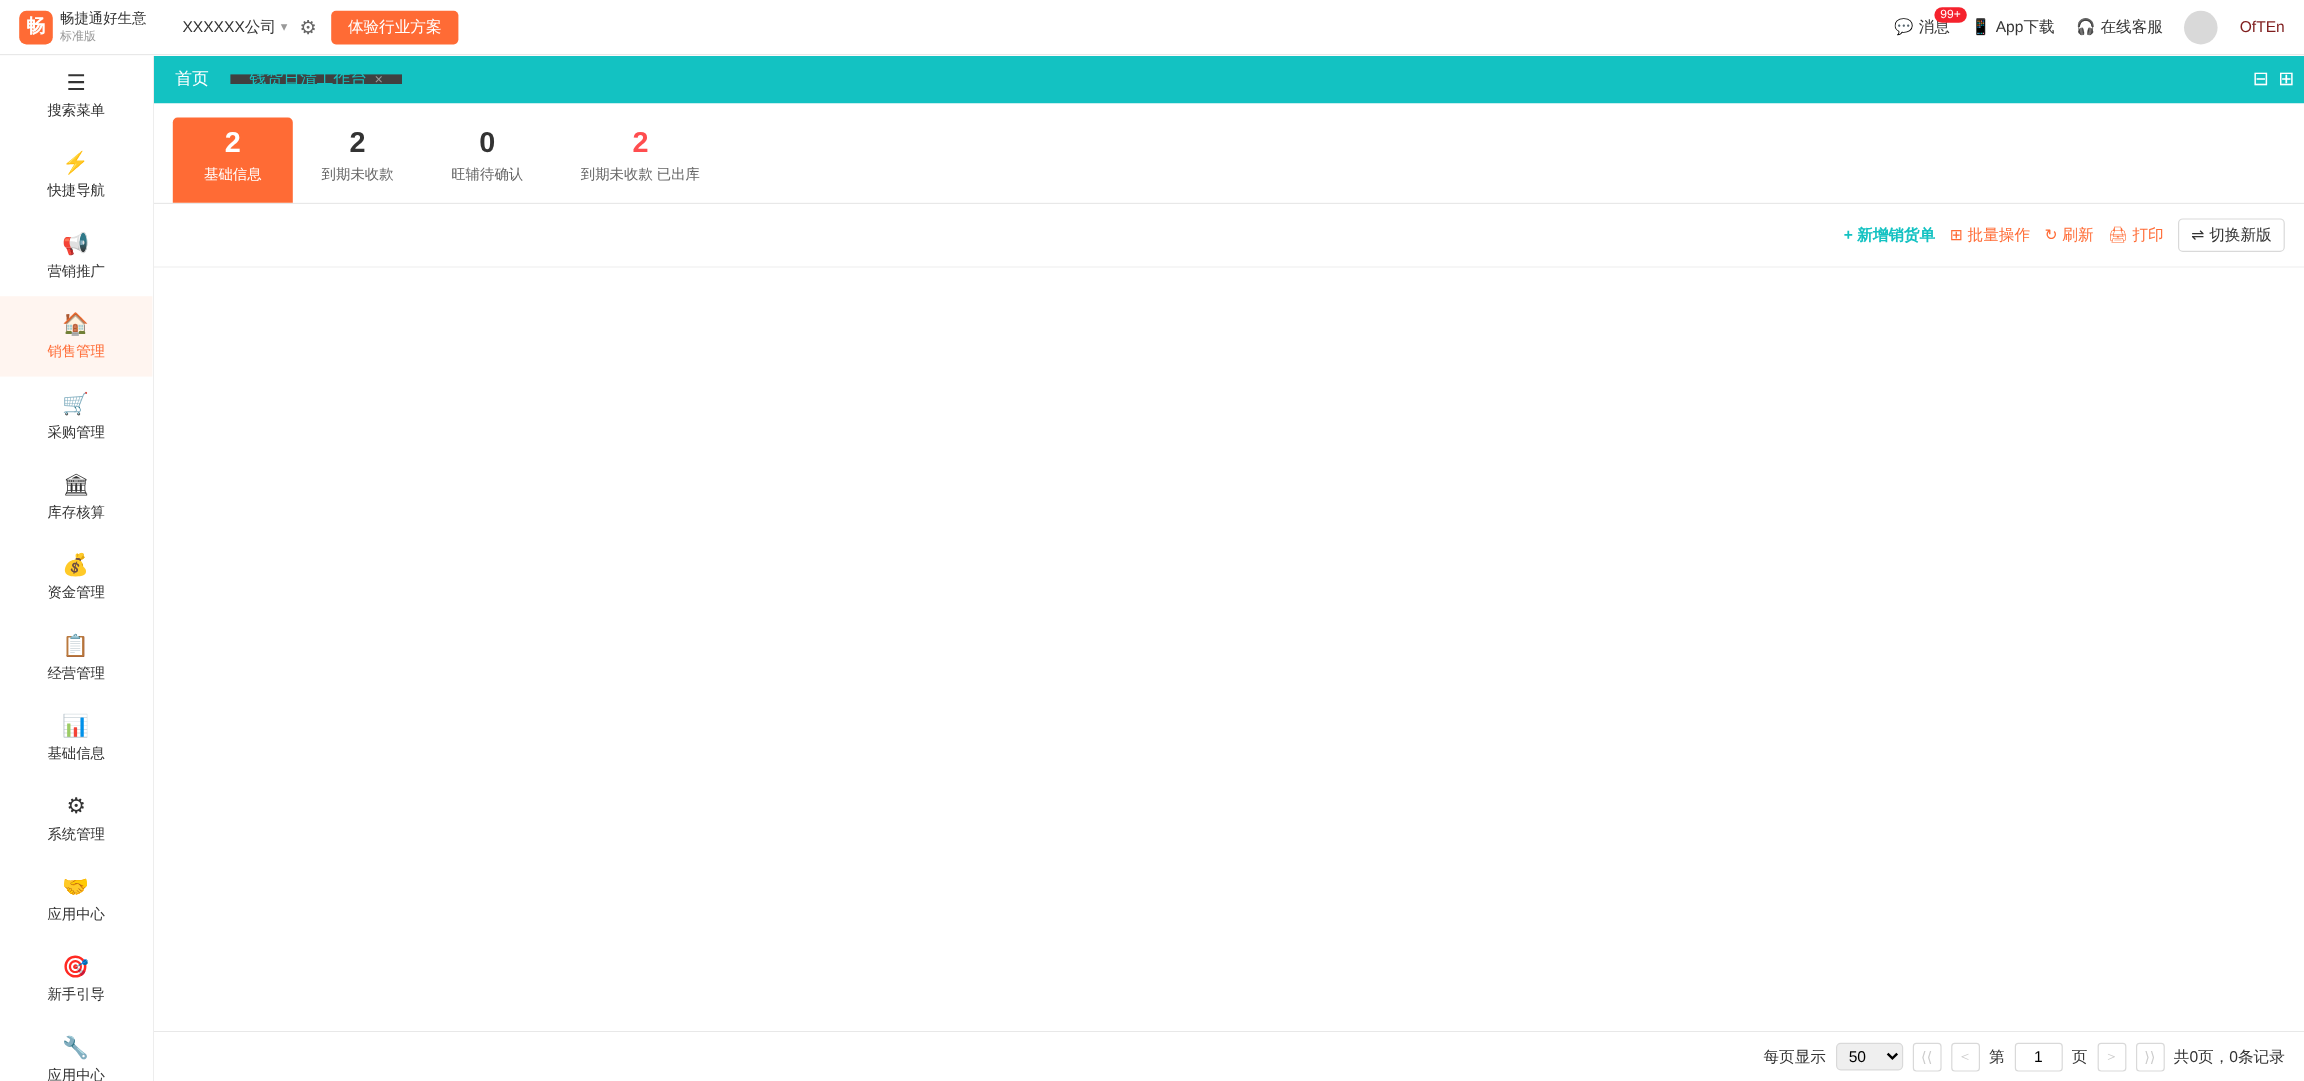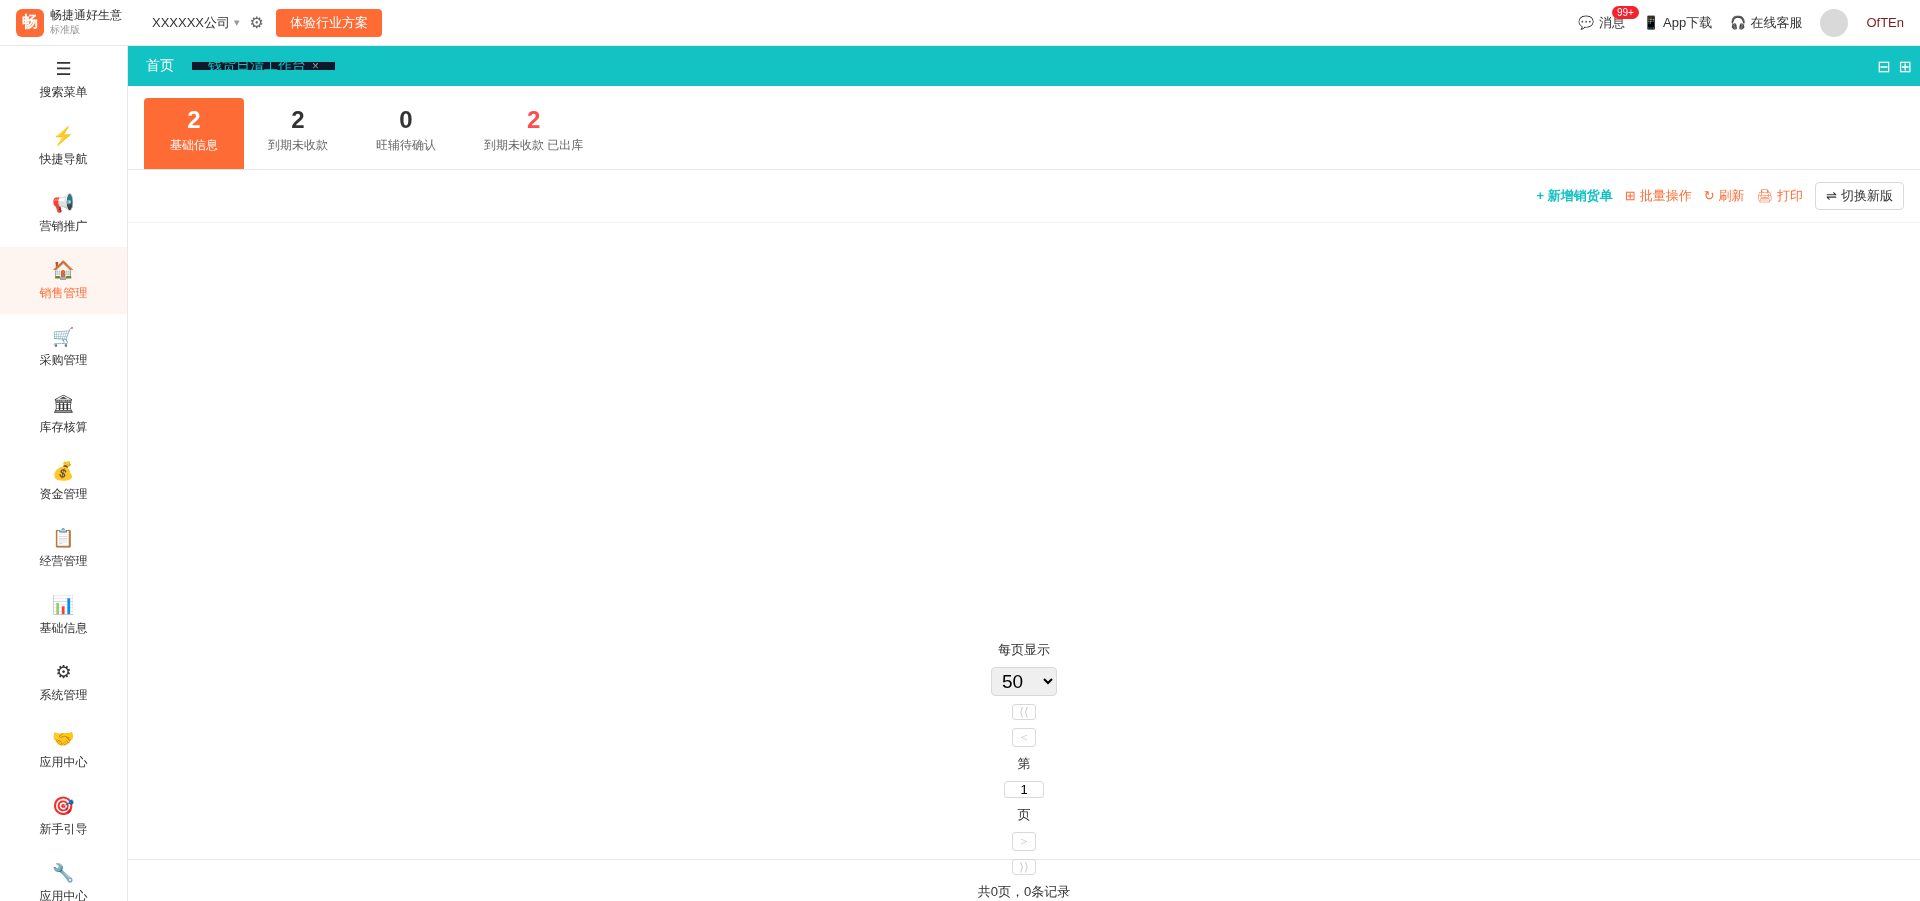--- a/index.html
+++ b/index.html
@@ -110,21 +110,21 @@
     .tab-home {
       padding: 0 18px;
       height: 100%;
       display: flex; align-items: center;
       color: #fff;
       font-size: 14px;
       cursor: pointer;
       background: transparent;
     }
     .tab-active {
-      background: #0f172a;
+      background: #404040;
       color: #13c2c2;
       border-radius: 0;
       padding: 0 16px;
       height: 100%;
       display: flex; align-items: center;
       font-size: 14px;
       cursor: pointer;
       gap: 6px;
     }
     .tab-close { color: #999; font-size: 12px; cursor: pointer; }
@@ -284,27 +284,26 @@
       height: 42px;
       background: #fff;
       border-top: 1px solid #e8e8e8;
       display: flex;
       align-items: center;
       justify-content: flex-end;
       padding: 0 16px;
       gap: 8px;
       font-size: 13px;
       color: #333;
-      flex-direction: column;
     }
     .page-size-select {
       border: 1px solid #d9d9d9;
       border-radius: 4px;
       padding: 2px 6px;
-      font-size: 19px;
+      font-size: 13px;
       cursor: pointer;
     }
     .pag-btn {
       border: 1px solid #d9d9d9;
       background: #fff;
       border-radius: 3px;
       width: 24px; height: 24px;
       display: flex; align-items: center; justify-content: center;
       cursor: pointer;
       color: #666;

